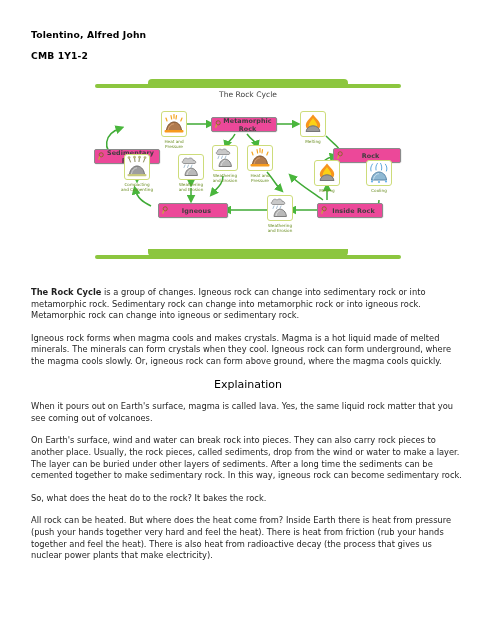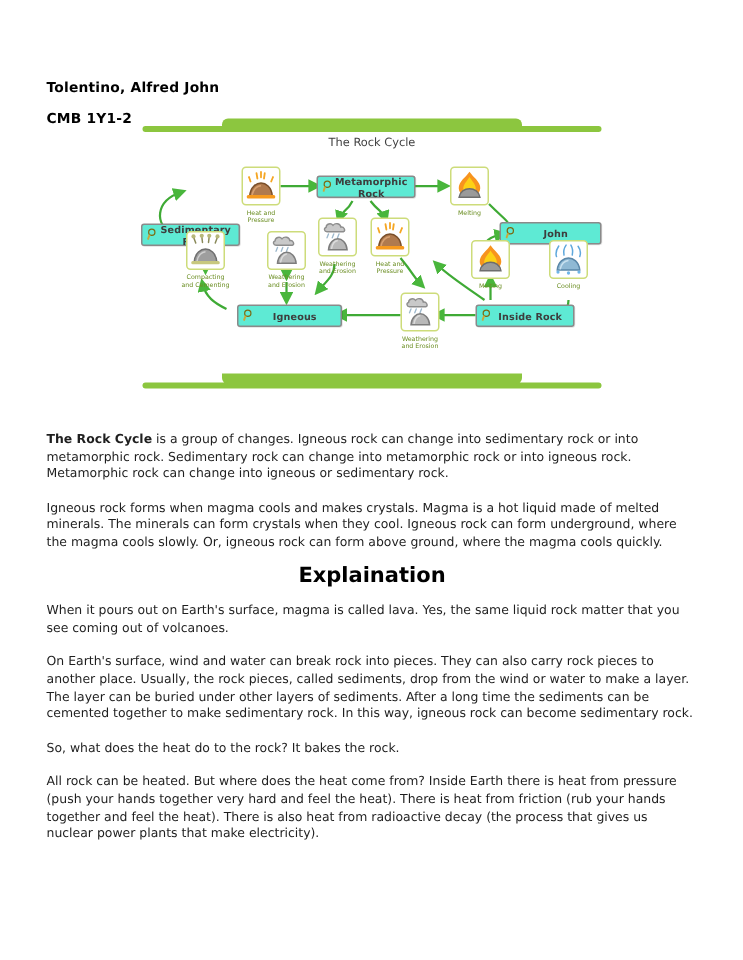--- a/index.html
+++ b/index.html
@@ -22,21 +22,20 @@
     box-sizing: border-box;
     position: relative;
   }
   .hdr {
     position: absolute;
     left: 31px;
     font-weight: bold;
     font-size: 9.2px;
     letter-spacing: 0.15px;
     color: #000;
-    margin-top: 24px;
   }
   .hdr-name { top: 29px; }
   .hdr-class { top: 50px; }
 
   
   .diagram-wrap {
     position: absolute;
     left: 95px;
     top: 79px;
     width: 306px;
@@ -93,21 +92,21 @@
     text-align: center;
     font-size: 7.6px;
     color: #3f3f3f;
     font-family: "DejaVu Sans", sans-serif;
   }
   .dsvg { position: absolute; left: 0; top: 0; }
 
   
   .nodebox {
     position: absolute;
-    background: #5eead4;
+    background: #ec4899;
     border: 1px solid #8a8a8a;
     border-radius: 2px;
     height: 13px;
     display: flex;
     align-items: center;
     box-shadow: 0.5px 0.5px 0 rgba(0,0,0,0.12);
   }
   .nodebox .lbl {
     font-size: 6.4px;
     font-weight: bold;
@@ -152,22 +151,22 @@
     width: 434px;
     font-size: 8.3px;
     line-height: 11.6px;
     color: #1f1f1f;
     text-align: left;
   }
   .body p { margin: 0 0 11px 0; }
   .body p.last { margin-bottom: 0; }
   .sec-head {
     text-align: center;
-    font-weight: bold;
-    font-size: 14px;
+    font-weight: normal;
+    font-size: 11px;
     margin: 0 0 11px 0;
     color: #000;
   }
   b.lead { font-weight: bold; }
 </style>
 </head>
 <body>
 
 <div class="page">
 
@@ -247,21 +246,21 @@
           <line x1="2.2" y1="5.4" x2="0.7" y2="9.6" stroke="#caa93a" stroke-width="1.6"></line>
         </svg>
         <span class="lbl">Sedimentary Rock</span>
       </div>
 
       <div class="nodebox" style="left:238px; top:60px; width:66px;">
         <svg class="magnifier" viewBox="0 0 10 11">
           <circle cx="4" cy="3.4" r="2.6" fill="none" stroke="#7a6a12" stroke-width="1"></circle>
           <line x1="2.2" y1="5.4" x2="0.7" y2="9.6" stroke="#caa93a" stroke-width="1.6"></line>
         </svg>
-        <span class="lbl">John</span>
+        <span class="lbl">Rock</span>
       </div>
 
       <div class="nodebox" style="left:63px; top:115px; width:68px;">
         <svg class="magnifier" viewBox="0 0 10 11">
           <circle cx="4" cy="3.4" r="2.6" fill="none" stroke="#7a6a12" stroke-width="1"></circle>
           <line x1="2.2" y1="5.4" x2="0.7" y2="9.6" stroke="#caa93a" stroke-width="1.6"></line>
         </svg>
         <span class="lbl">Igneous</span>
       </div>
 

